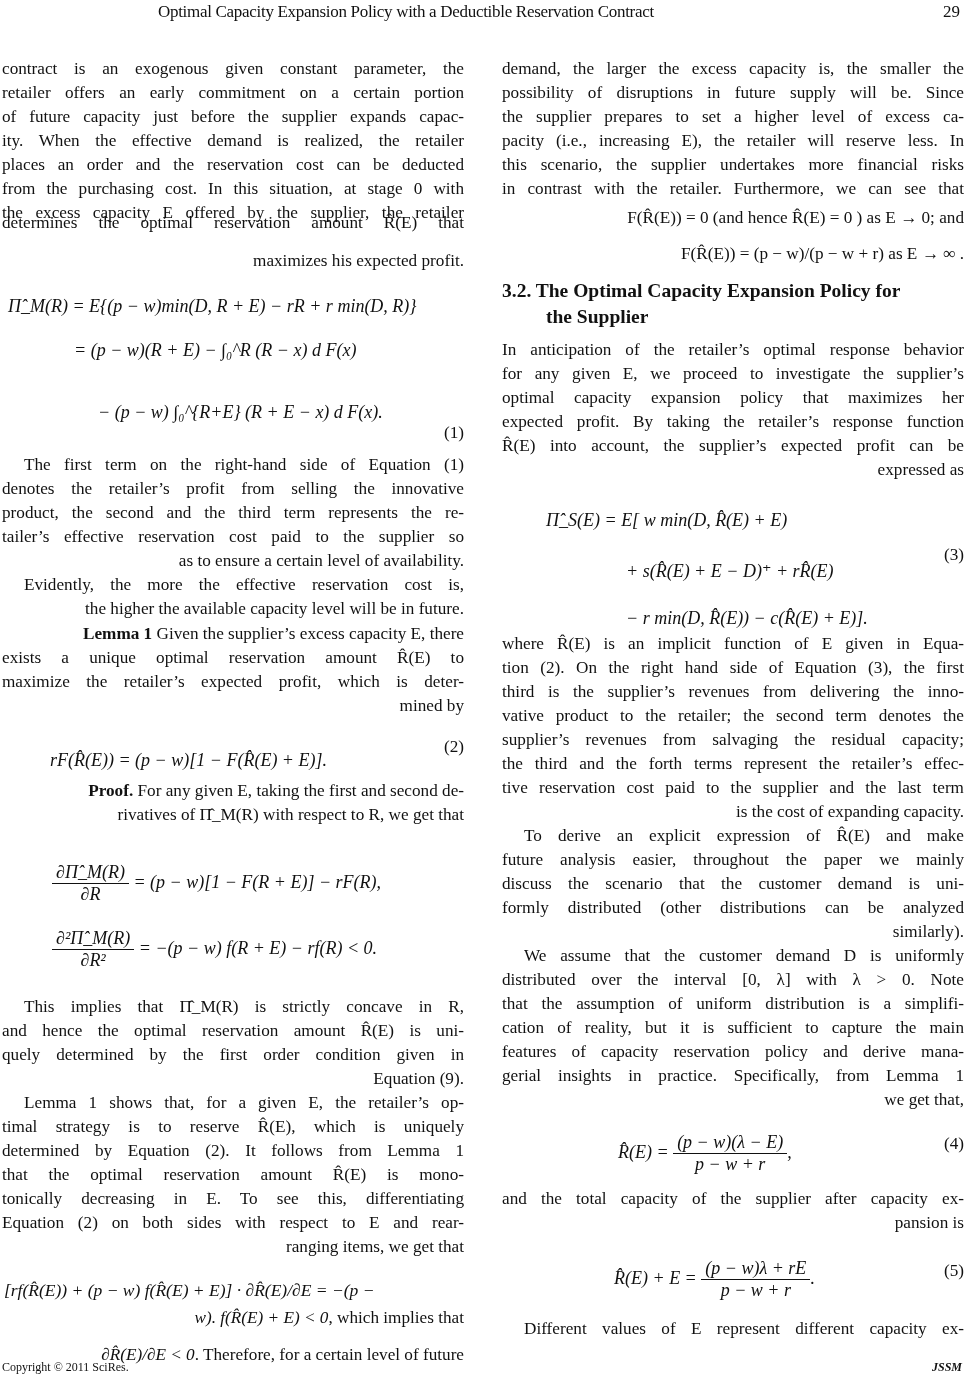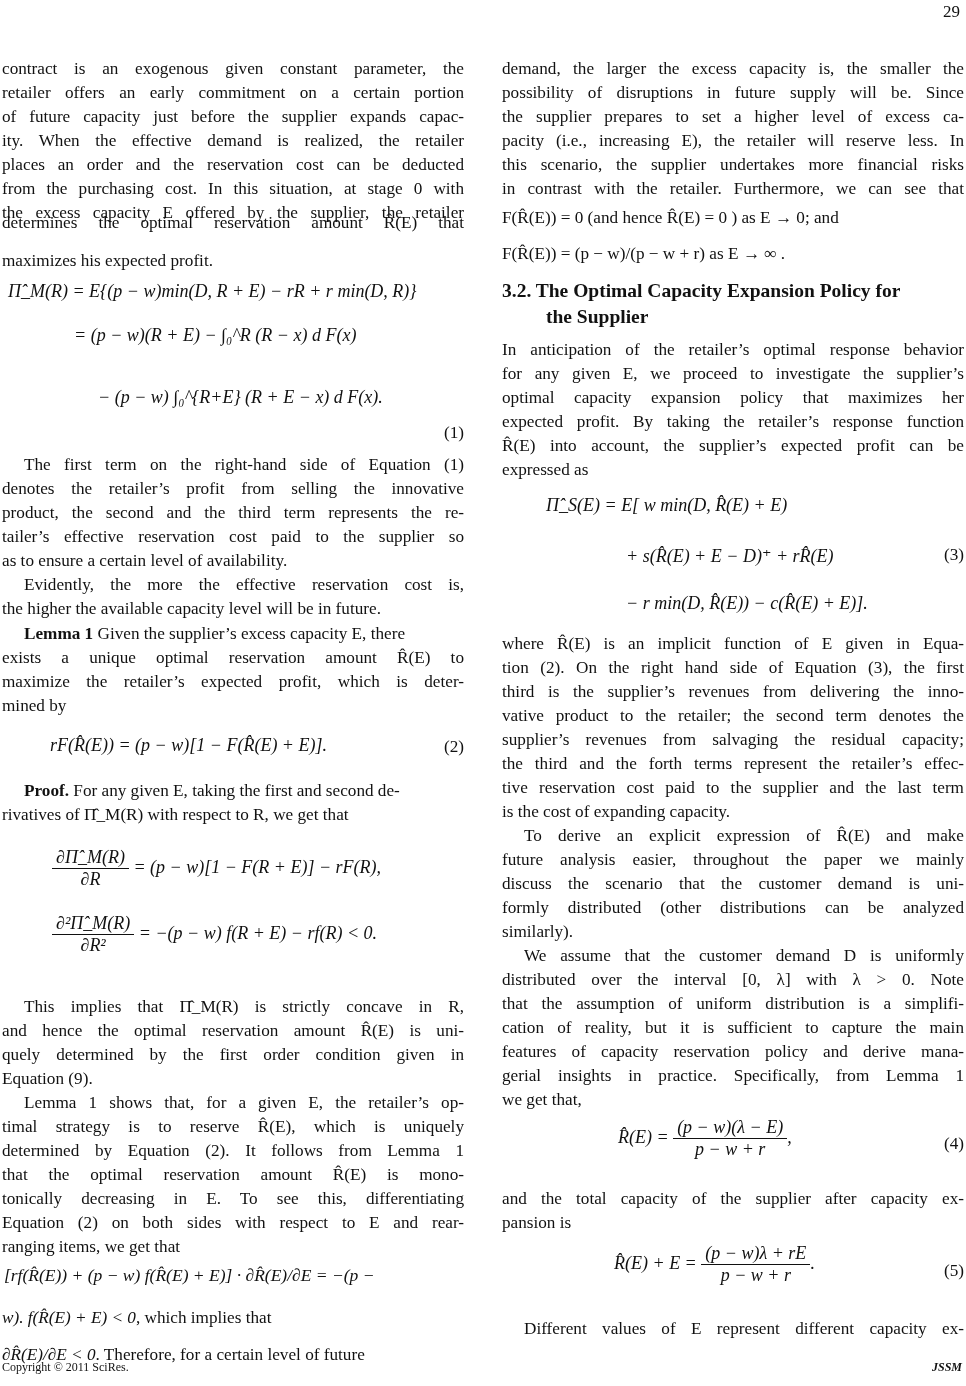--- a/index.html
+++ b/index.html
@@ -6,37 +6,38 @@
   body { width: 966px; height: 1386px; position: relative; overflow: hidden;
          font-family: "Liberation Serif", "DejaVu Serif", serif; color: #111; }
   .hdr { position: absolute; top: 2px; left: 0; width: 966px; height: 22px; font-size: 17px; }
   .hdr .title { position: absolute; left: 158px; top: 0; letter-spacing: -0.3px; }
   .hdr .pno { position: absolute; right: 6px; top: 0; }
   .col { position: absolute; top: 55px; width: 462px; }
   .col.left { left: 2px; }
   .col.right { left: 502px; }
   .line { position: absolute; left: 0; width: 462px; font-size: 17.2px; line-height: 24px; height: 24px; white-space: nowrap; }
   .j { text-align: justify; text-align-last: justify; }
-  .nj { text-align: left; }
+  .nj { text-align: right; }
   .ind { padding-left: 22px; box-sizing: border-box; }
   i, .m { font-style: italic; }
-  .math { position: absolute; font-size: 18px; white-space: nowrap; }
+  .math { position: absolute; font-size: 18px; white-space: nowrap; margin-top: 15px; }
   .eqn { position: absolute; right: 0; font-size: 17.2px; }
   .frac { display: inline-flex; flex-direction: column; align-items: center; vertical-align: middle; }
   .frac .num { border-bottom: 1px solid #111; padding: 0 4px; }
   .frac .den { padding: 0 4px; }
   .h2 { position: absolute; font-weight: bold; font-size: 19.5px; line-height: 27px; }
   .footer { position: absolute; top: 1360px; font-size: 12px; }
   .footer.left { left: 2px; }
   .footer.right { right: 4px; font-weight: bold; font-style: italic; }
 </style>
 </head>
 <body>
 
 <div class="hdr">
+  <span class="title">Optimal Capacity Expansion Policy with a Deductible Reservation Contract</span>
   <span class="pno">29</span>
 </div>
 
 <div class="col left">
 
   <div class="line j" style="top:2px">contract is an exogenous given constant parameter, the</div>
   <div class="line j" style="top:26px">retailer offers an early commitment on a certain portion</div>
   <div class="line j" style="top:50px">of future capacity just before the supplier expands capac-</div>
   <div class="line j" style="top:74px">ity. When the effective demand is realized, the retailer</div>
   <div class="line j" style="top:98px">places an order and the reservation cost can be deducted</div>

